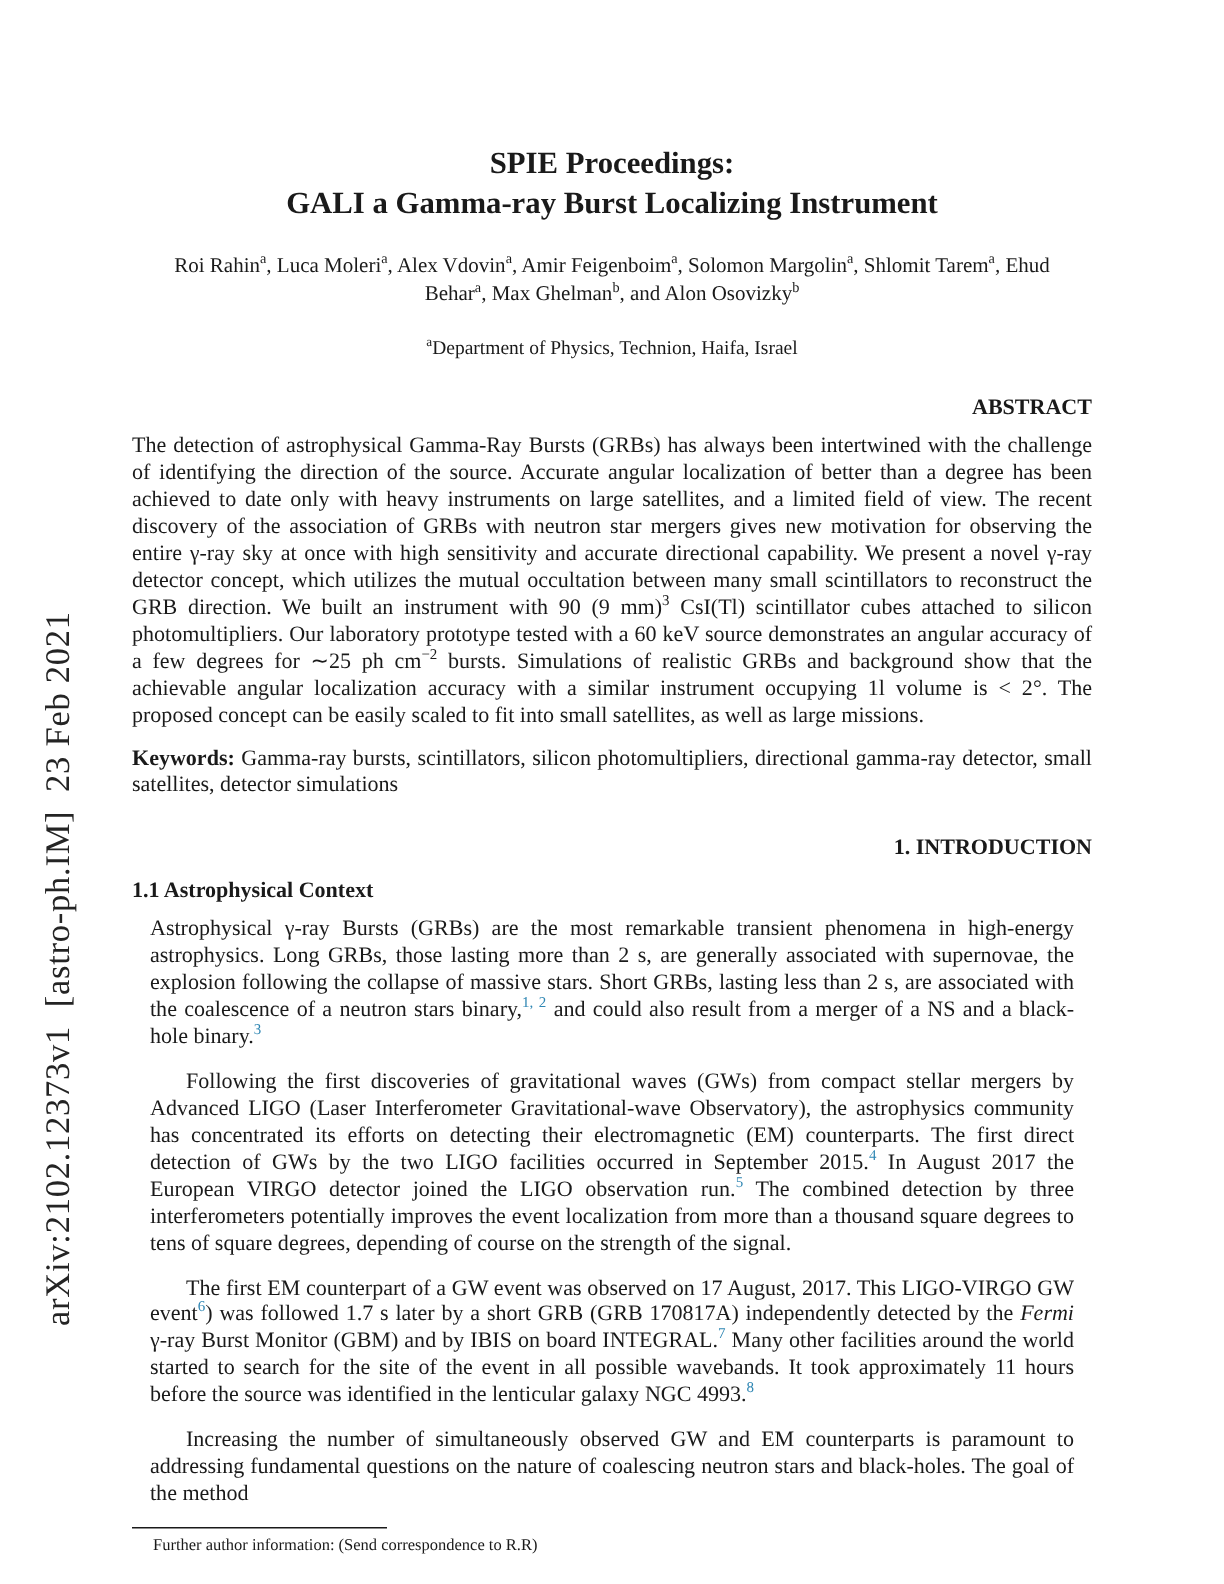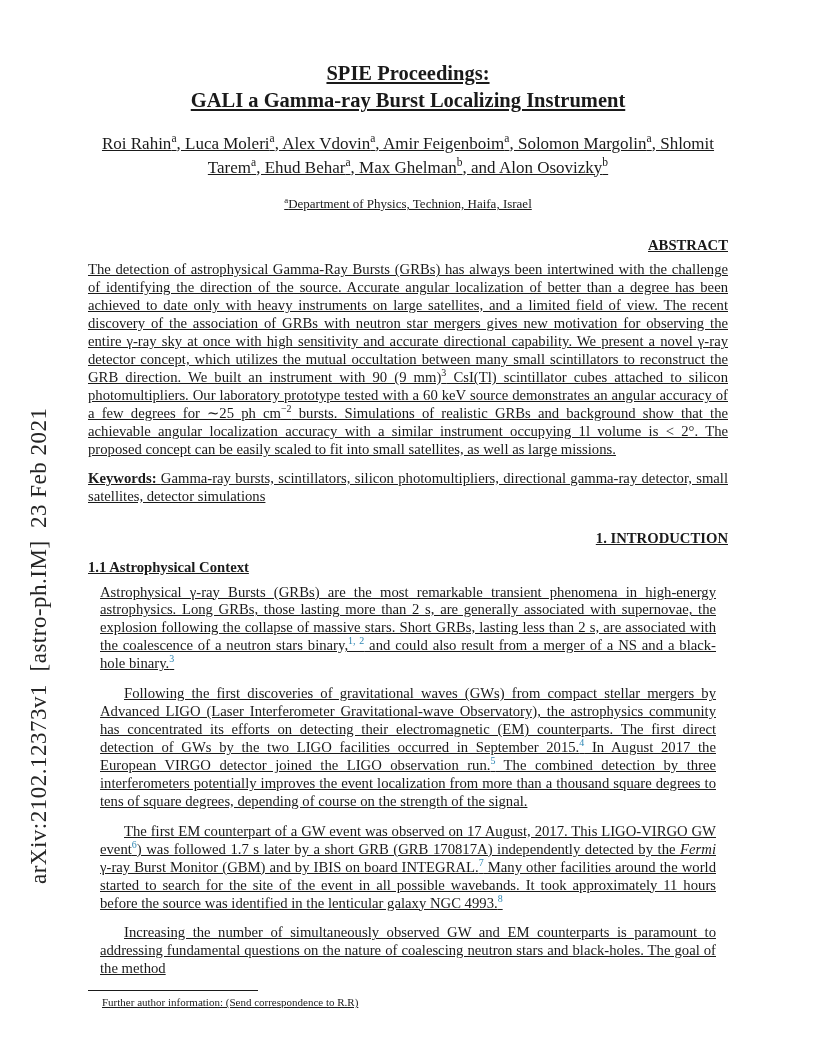--- a/index.html
+++ b/index.html
@@ -21,35 +21,34 @@
     transform-origin: 0 0;
     font-size: 23px;
     letter-spacing: 0.5px;
     white-space: pre;
     color: #242424;
   }
 
   .content {
     width: 640px;
     margin: 0 auto;
-    padding-top: 60px;
+    padding-top: 96px;
     font-size: 14.7px;
     line-height: 1.22;
-    text-decoration: underline;
   }
 
   .title {
     text-align: center;
     font-weight: bold;
     font-size: 20.5px;
     line-height: 1.32;
   }
   .authors {
     text-align: center;
-    font-size: 17px;
+    font-size: 14px;
     line-height: 1.38;
     margin-top: 18px;
     padding: 0 10px;
   }
   .affiliations {
     text-align: center;
     font-size: 13px;
     line-height: 1.35;
     margin-top: 16px;
   }

